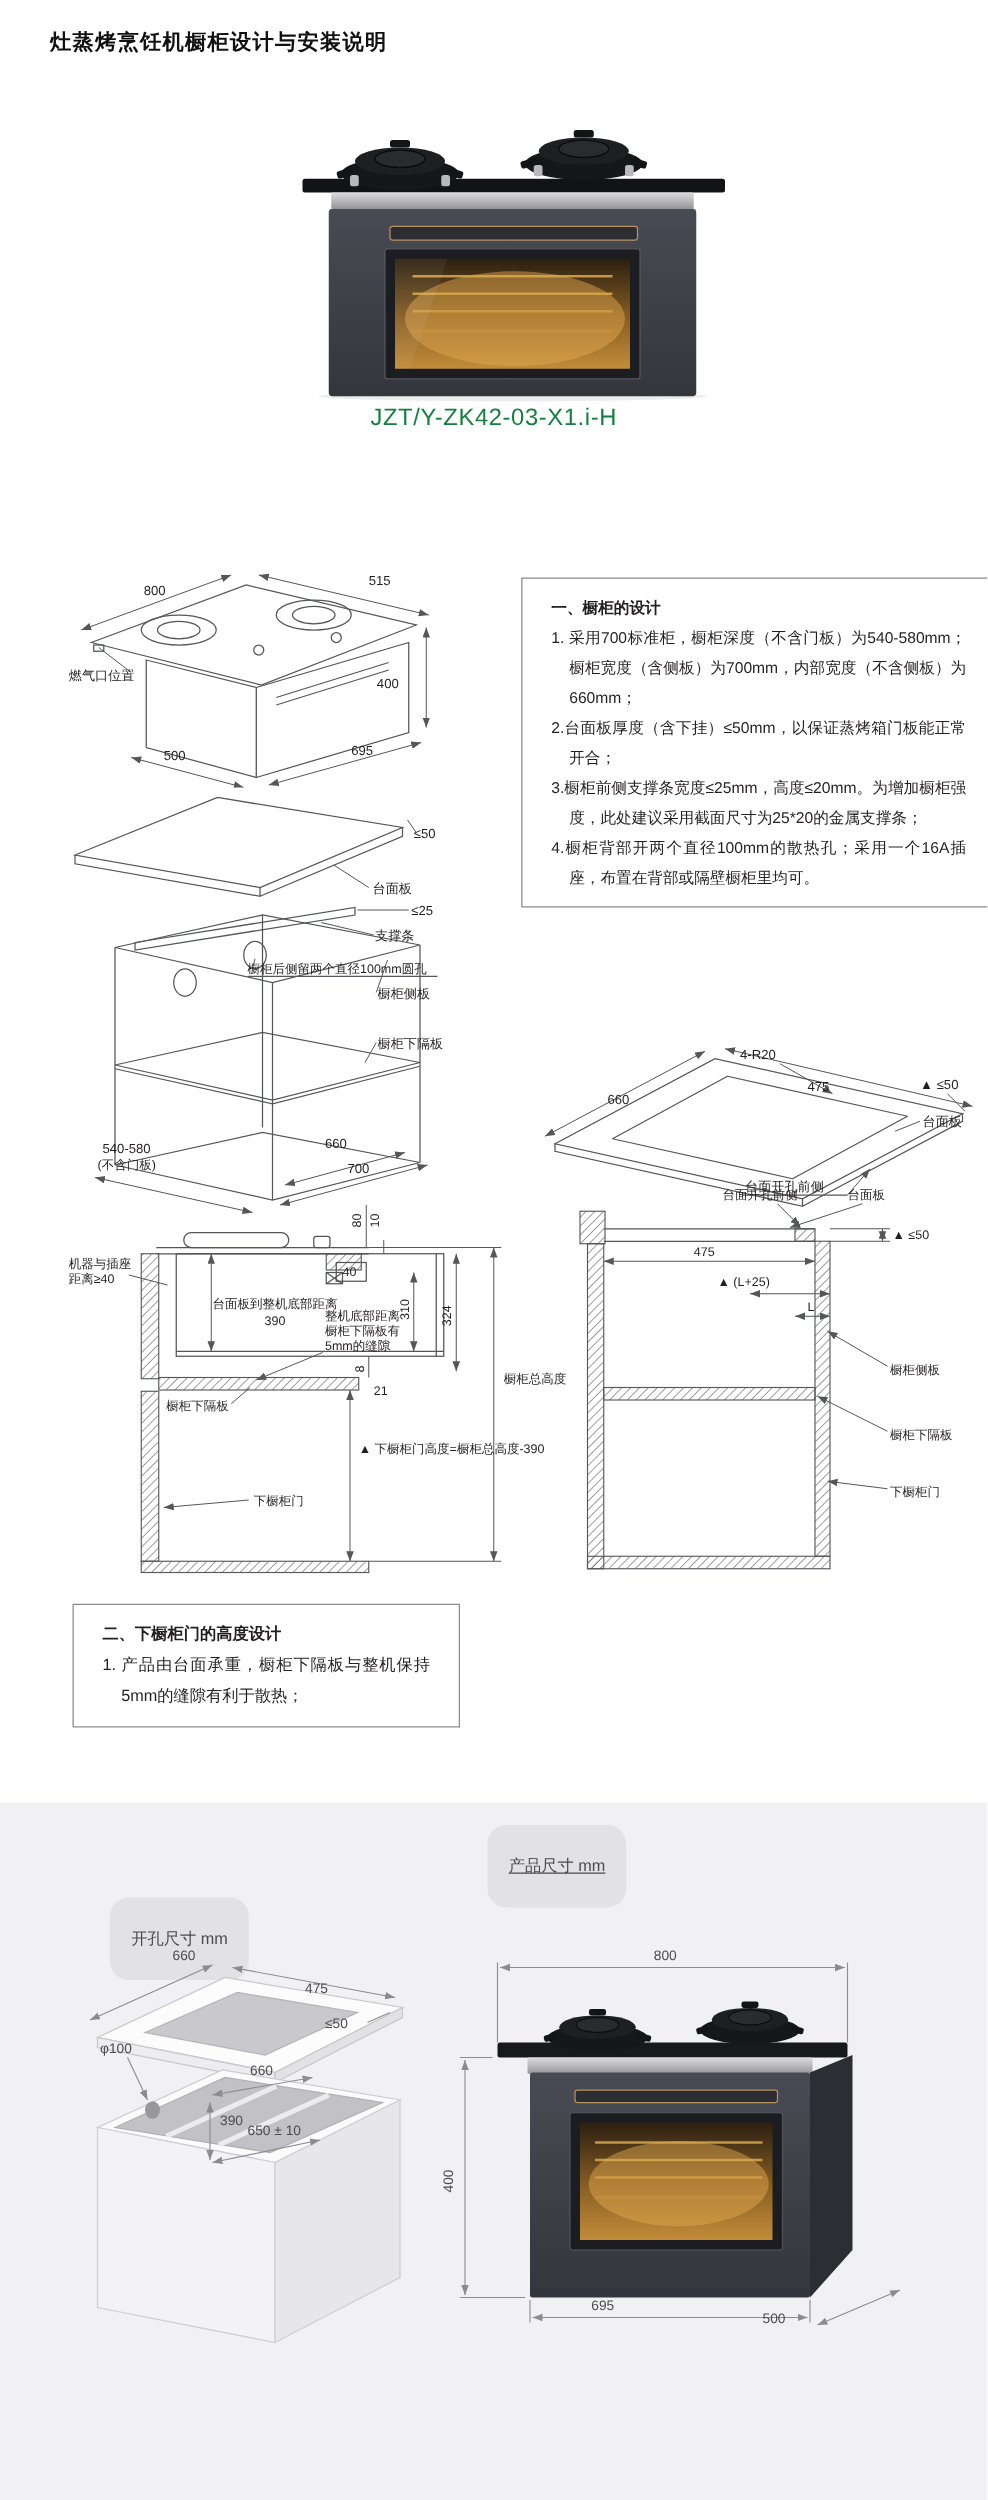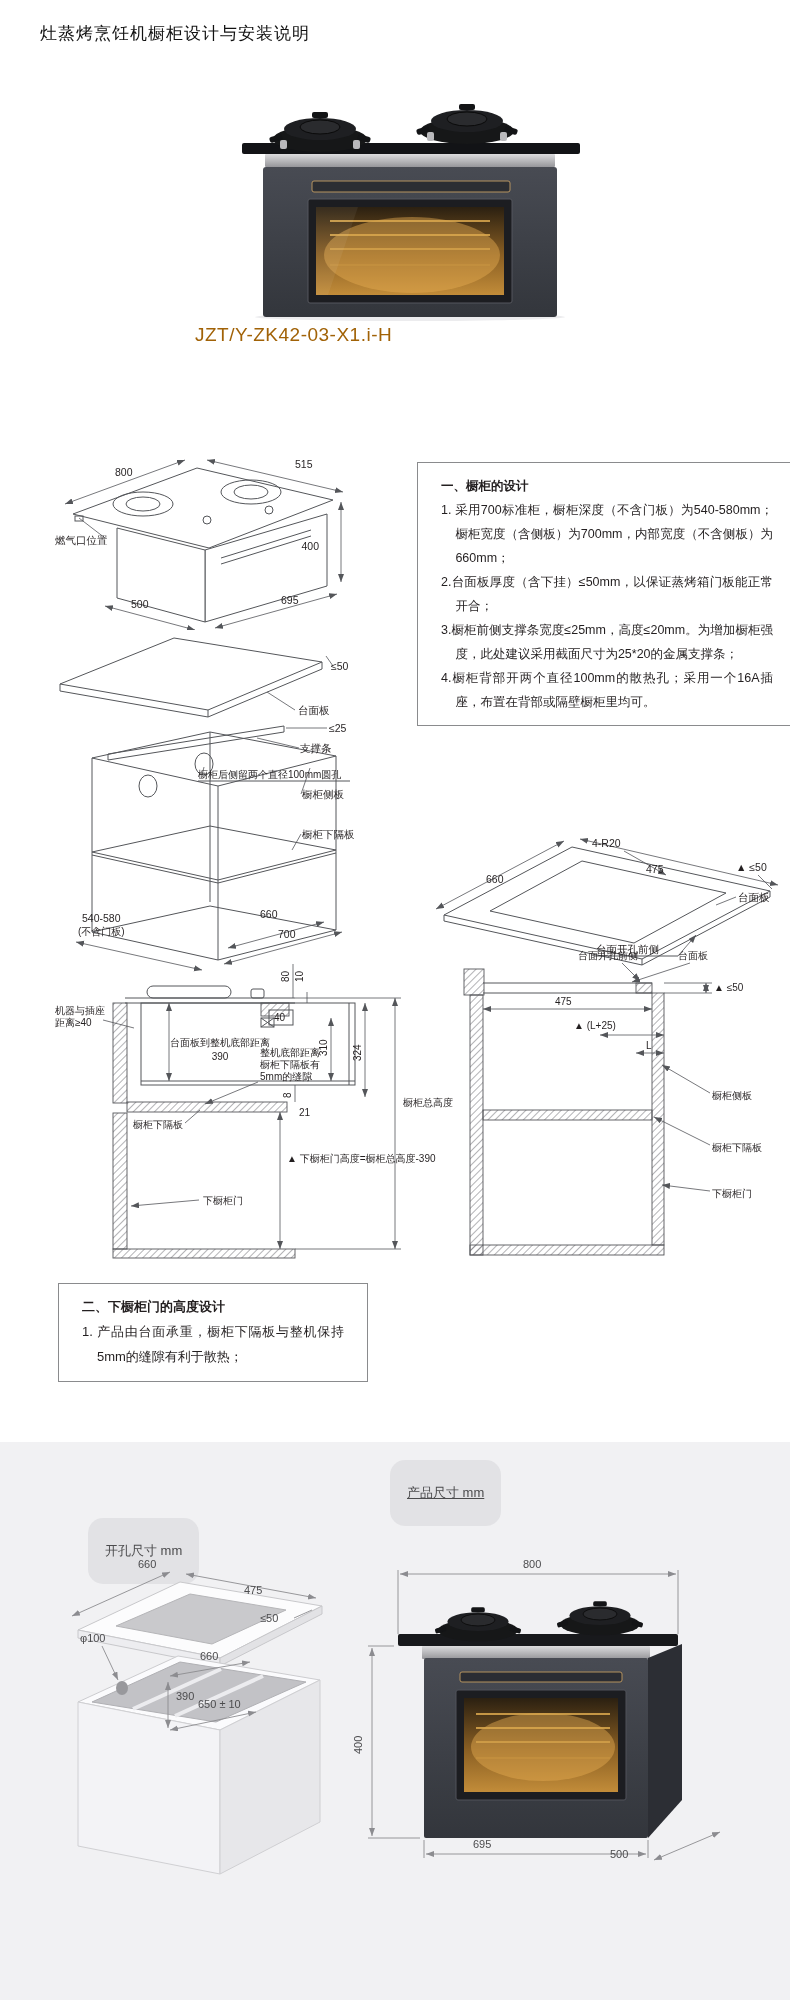--- a/index.html
+++ b/index.html
@@ -1,20 +1,20 @@
 <!DOCTYPE html>
 <html><head>
 <meta charset="utf-8">
 <style>
   html,body{margin:0;padding:0;background:#fff;}
   #page{position:relative;width:790px;height:2000px;background:#fff;overflow:hidden;
         font-family:"Liberation Sans","DejaVu Sans",sans-serif;color:#231f20;}
   .abs{position:absolute;}
-  .page-title{position:absolute;left:40px;top:22px;font-size:17px;font-weight:normal;letter-spacing:1px;color:#111;}
-  .model{position:absolute;left:195px;top:324px;width:400px;text-align:left;font-size:19px;color:#a16207;letter-spacing:.5px;}
+  .page-title{position:absolute;left:40px;top:22px;font-size:17px;font-weight:bold;letter-spacing:1px;color:#111;}
+  .model{position:absolute;left:195px;top:324px;width:400px;text-align:center;font-size:19px;color:#15803d;letter-spacing:.5px;}
   .tbox{position:absolute;border:1px solid #8a8b8d;padding:11px 23px;font-size:12.5px;line-height:1.92;text-align:justify;color:#231f20;background:#fff;}
   .tbox .t{font-weight:bold;}
   .ni{padding-left:1.15em;text-indent:-1.15em;}
   svg text{font-family:"Liberation Sans","DejaVu Sans",sans-serif;fill:#231f20;}
   .lbl{font-size:10.5px;}
   .sm{font-size:10px;}
   .ln{stroke:#54565a;stroke-width:1;fill:none;}
   .lnf{stroke:#54565a;stroke-width:1;fill:#fff;}
   .dln{stroke:#54565a;stroke-width:.8;fill:none;}
   .ldr{stroke:#54565a;stroke-width:.8;fill:none;}

